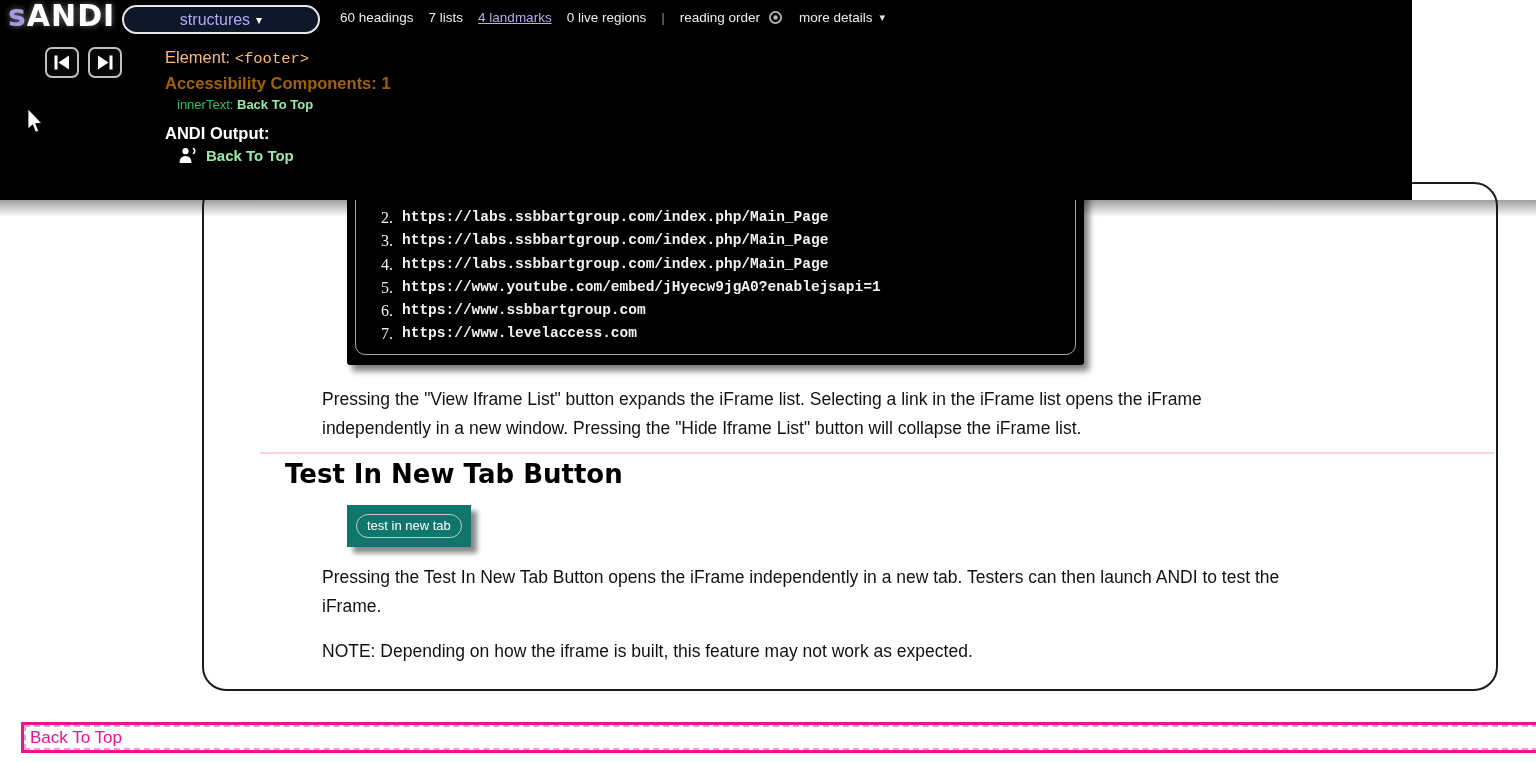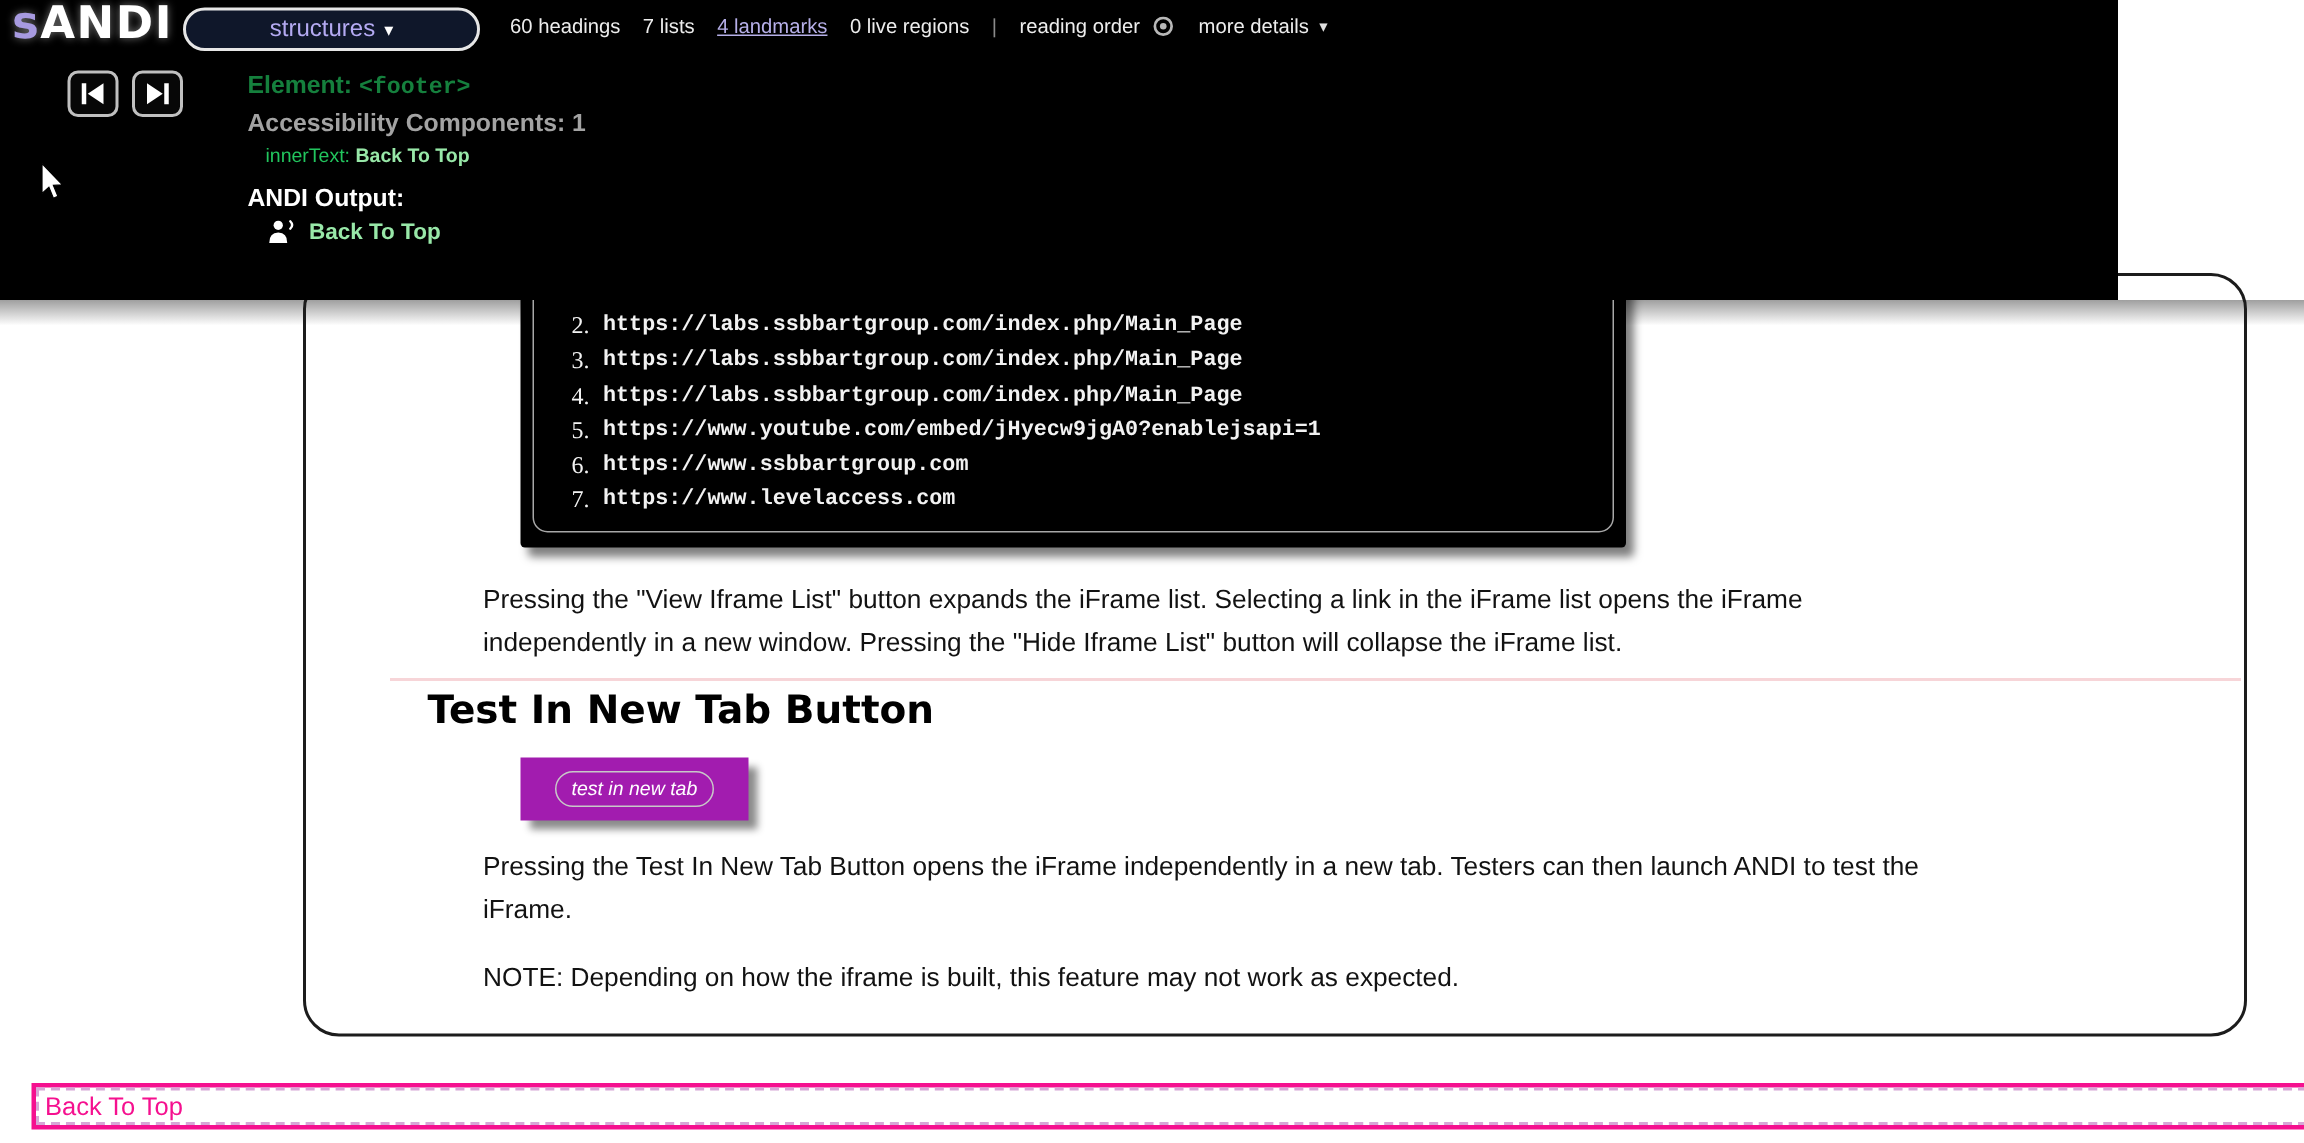--- a/index.html
+++ b/index.html
@@ -25,23 +25,23 @@
   .stat-div { color:#8a8a8a; }
   .stat-click { display:flex; align-items:center; gap:7px; cursor:pointer; }
   .stat-click .tri { color:#e0e0e0; font-size:11px; }
 
   .nav-btn { position:absolute; top:47px; width:34px; height:31px; background:#070707;
              border:2px solid #c0c0c0; border-radius:7px; display:flex;
              align-items:center; justify-content:center; cursor:pointer; }
   .nav-prev { left:45px; } .nav-next { left:88px; }
 
   .el-panel { position:absolute; left:165px; top:48px; }
-  .el-line1 { font-size:16.5px; font-weight:bold; color:#15803d; }
+  .el-line1 { font-size:16.5px; font-weight:normal; color:#fdba74; }
   .el-tag { font-family:"Liberation Mono", monospace; font-size:15.5px; }
-  .el-line2 { font-size:16.5px; font-weight:bold; color:#a3a3a3; margin-top:6px; }
+  .el-line2 { font-size:16.5px; font-weight:bold; color:#a16207; margin-top:6px; }
   .el-line3 { margin-top:4px; padding-left:12px; font-size:13px; }
   .el-lab { color:#22c55e; } .el-val { color:#98e8a8; font-weight:bold; }
   .el-line4 { font-size:16.5px; font-weight:bold; color:#fff; margin-top:12px; }
   .el-line5 { margin-top:4px; padding-left:14px; font-size:15px; color:#98e8a8;
               font-weight:bold; display:flex; align-items:center; gap:7px; }
 
   .alert-panel { position:absolute; left:903px; top:44px; }
   .ap-line { font-size:16.5px; font-weight:bold; color:#fff; line-height:22px; }
   .ap-alert { margin-top:3px; padding-left:18px; font-size:14px; color:#e3cf5e;
               display:flex; align-items:center; gap:8px; cursor:pointer; }
@@ -69,22 +69,22 @@
   .para { position:absolute; left:322px; width:985px; font-size:17.5px;
           line-height:29px; color:#121212; z-index:3; }
   .p1 { top:385px; } .p2 { top:563px; width:1005px; } .p3 { top:637px; }
 
   .sec-divider { position:absolute; left:260px; top:452px; width:1234px; height:2px;
                  background:#f7d5d8; z-index:3; }
   .doc-heading { position:absolute; left:285px; top:459px; z-index:3;
                  font-family:"DejaVu Sans", sans-serif; font-size:26px;
                  font-weight:bold; color:#000000; }
 
-  .btn-shot { position:absolute; left:347px; top:505px; background:#a21caf; z-index:3;
-              padding:9px 23px; box-shadow:6px 6px 5px #8a8a8a;font-style:italic; }
+  .btn-shot { position:absolute; left:347px; top:505px; background:#0f766e; z-index:3;
+              padding:9px 9px; box-shadow:6px 6px 5px #8a8a8a; }
   .btn-shot .pill { display:inline-block; border:1.5px solid #c8c8c8; border-radius:12px;
                     padding:3px 10px 4px; color:#fff; font-size:13px; white-space:nowrap; }
 
   
   .footer-hl { position:absolute; left:21px; top:722px; width:1530px; height:31px;
                border:3px solid #f5108f; background:#fff; z-index:4; }
   .footer-hl-inner { position:absolute; inset:0; border:2px dashed #d6a6d6;
                      display:flex; align-items:center; }
   .footer-link { color:#f5108f; font-size:17px; padding-left:4px; cursor:pointer; }
 

